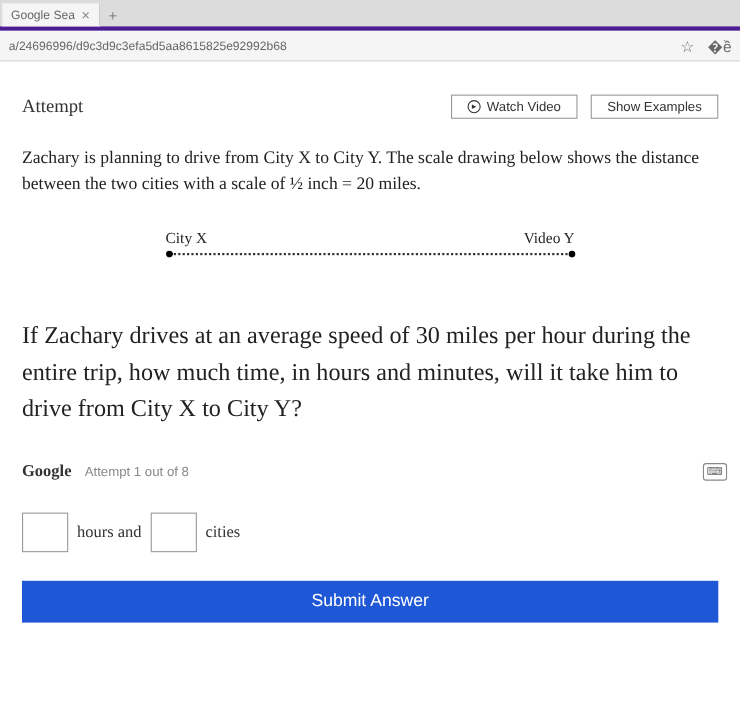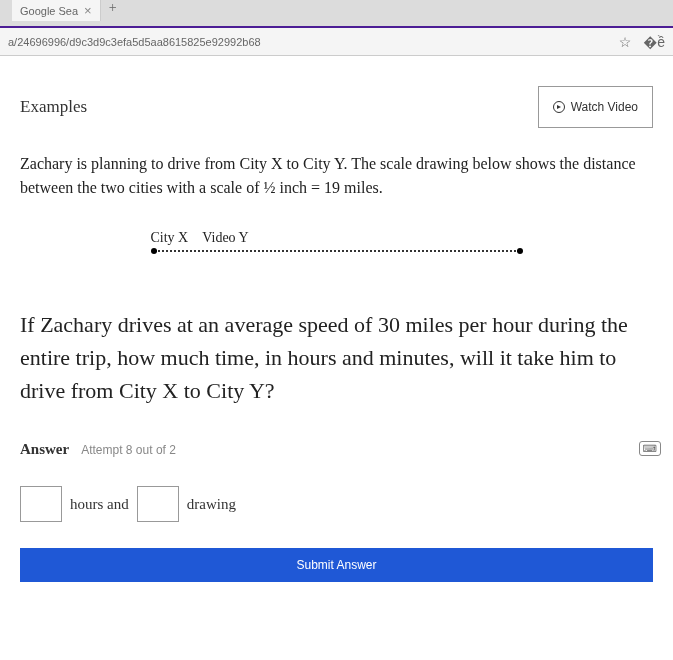--- a/index.html
+++ b/index.html
@@ -13,24 +13,24 @@
     .window {
       background: #e8e8e8;
       width: 100%;
       height: 100%;
       display: flex;
       flex-direction: column;
     }
     .tabbar {
       background: #dcdcdc;
       display: flex;
-      align-items: flex-start;
+      align-items: flex-end;
       height: 28px;
-      padding-left: 12px;
-      border-bottom: 2px solid #4c1d95;
+      padding-left: 2px;
+      border-bottom: 4px solid #4c1d95;
     }
     .tab {
       background: #f5f5f5;
       padding: 3px 8px;
       font-size: 11px;
       color: #666;
       display: flex;
       align-items: center;
       gap: 6px;
       border-right: 1px solid #ccc;
@@ -62,21 +62,21 @@
       display: flex;
       justify-content: space-between;
       align-items: center;
       margin-bottom: 24px;
     }
     .qtitle { font-size: 17px; color: #333; font-weight: normal; }
     .header-buttons { display: flex; gap: 12px; }
     .btn-outline {
       border: 1px solid #999;
       background: #fff;
-      padding: 13px 14px;
+      padding: 3px 14px;
       font-size: 12px;
       color: #333;
       cursor: pointer;
       font-family: Arial, sans-serif;
       display: flex;
       align-items: center;
       gap: 6px;
     }
     .play-icon {
       width: 12px; height: 12px;
@@ -99,21 +99,21 @@
       color: #222;
       line-height: 1.5;
       margin-bottom: 24px;
     }
     .diagram {
       margin: 0 auto 28px;
       width: 380px;
       position: relative;
       padding: 6px 0 28px 0;
     }
-    .city-labels { display: flex; font-size: 14px; color: #222; padding: 0 4px; gap: 14px; }
+    .city-labels { display: flex; justify-content: space-between; font-size: 14px; color: #222; padding: 0 4px; gap: 14px; }
     .dotline {
       border-top: 2px dotted #333;
       margin: 4px 8px 0 8px;
       position: relative;
     }
     .dot {
       width: 6px; height: 6px; background: #000; border-radius: 50%;
       position: absolute; top: -4px;
     }
     .dot-left { left: -4px; }
@@ -176,21 +176,21 @@
       border: 1px solid #999;
       background: #fff;
       text-align: center;
       font-size: 15px;
     }
     .submit {
       background: #1f58d6;
       color: #fff;
       border: none;
       padding: 10px 16px;
-      font-size: 12px;
+      font-size: 16px;
       cursor: pointer;
       font-family: Arial, sans-serif;
     }
   </style>
 </head>
 <body>
 
 <div class="window">
 
   <div class="tabbar">
@@ -205,55 +205,58 @@
     <span class="url">a/24696996/d9c3d9c3efa5d5aa8615825e92992b68</span>
     <div class="url-actions">
       <span class="star">☆</span>
       <span class="ext">�ề</span>
     </div>
   </div>
 
   <div class="content">
 
     <div class="header-row">
-      <div class="qtitle">Examples</div>
+      <div class="qtitle">Attempt</div>
       <div class="header-buttons">
         <button class="btn-outline">
           <span class="play-icon"></span>
           <span>Watch Video</span>
         </button>
+        <button class="btn-outline">
+          <span>Show Examples</span>
+        </button>
       </div>
     </div>
 
-    <div class="qtext">Zachary is planning to drive from City X to City Y. The scale drawing below shows the distance between the two cities with a scale of ½ inch = 19 miles.</div>
+    <div class="qtext">Zachary is planning to drive from City X to City Y. The scale drawing below shows the distance between the two cities with a scale of ½ inch = 20 miles.</div>
 
     <div class="diagram">
       <div class="city-labels">
         <span>City X</span>
         <span>Video Y</span>
       </div>
       <div class="dotline">
         <div class="dot dot-left"></div>
         <div class="dot dot-right"></div>
       </div>
     </div>
 
     <div class="qtext2">If Zachary drives at an average speed of 30 miles per hour during the entire trip, how much time, in hours and minutes, will it take him to drive from City X to City Y?</div>
 
     <div class="answer-row">
-      <span class="ans-label">Answer</span>
-      <span class="attempt">Attempt 8 out of 2</span>
+      <span class="ans-label">Google</span>
+      <span class="attempt">Attempt 1 out of 8</span>
       <span class="kbd-icon">⌨</span>
     </div>
 
     <div class="input-row">
       <input class="nbox" style="">
       <span>hours and</span>
       <input class="nbox" style="">
-      <span>drawing</span>
+      <span>cities</span>
     </div>
 
     <button class="submit">
       <span>Submit Answer</span>
     </button>
 
   </div>
 </div>
 
 </body></html>

